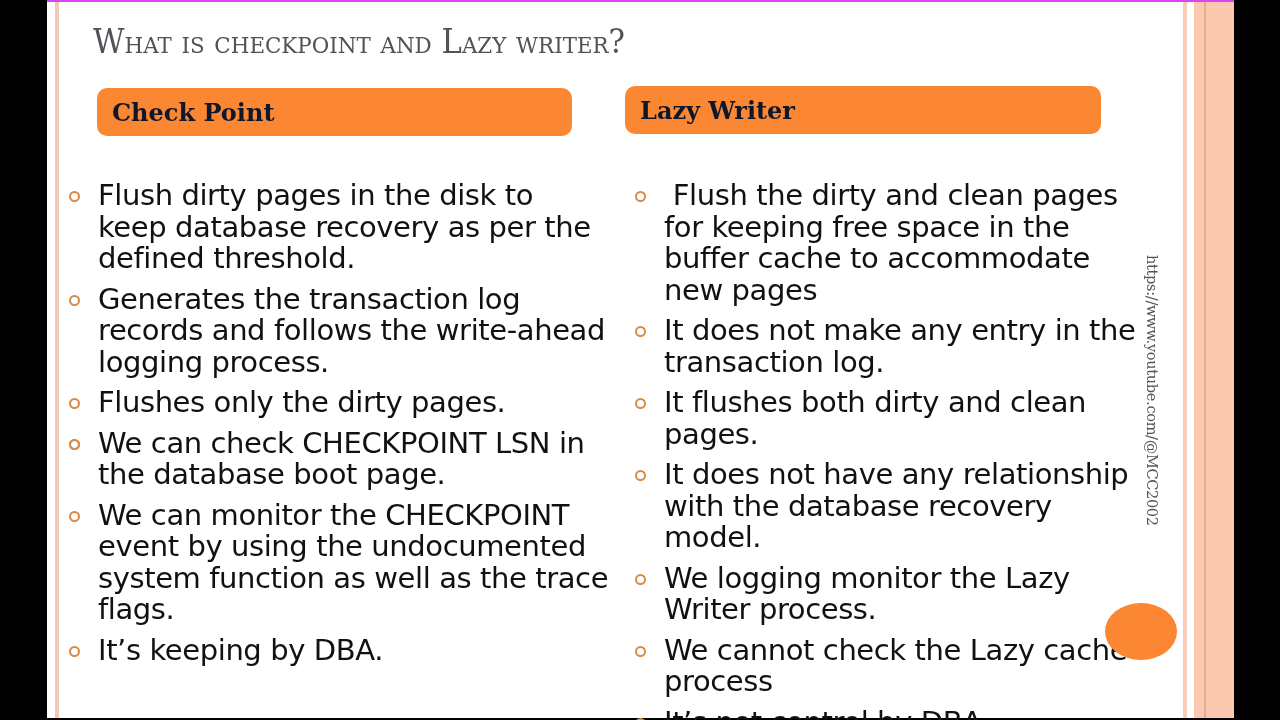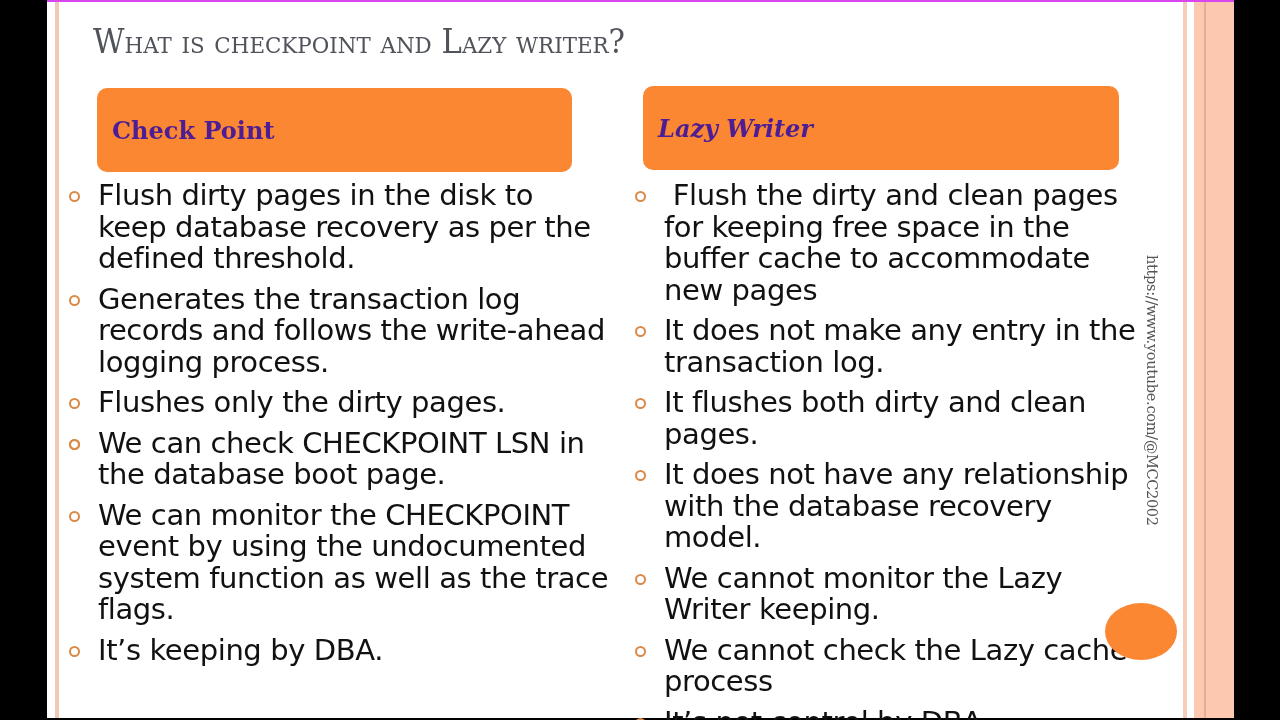--- a/index.html
+++ b/index.html
@@ -32,29 +32,29 @@
     }
     .title {
       position: absolute; left: 46px; top: 20px;
       font-family: "DejaVu Serif", serif;
       font-variant: small-caps;
       font-size: 33px; color: #50545a; letter-spacing: 0px;
       white-space: nowrap;
       transform: scaleX(0.93); transform-origin: left center;
     }
     .col-header {
-      position: absolute; height: 84px;
+      position: absolute; height: 48px;
       background: #fb8733; border-radius: 10px;
       box-sizing: border-box;
       font-family: "DejaVu Serif", serif; font-weight: bold;
-      font-size: 24px; color: #4c1d95;
+      font-size: 24px; color: #0f172a;
       display: flex; align-items: center; padding-left: 15px;
     }
     .col-header.cp { left: 50px; top: 86px; width: 475px; }
-    .col-header.lw { left: 596px; top: 84px; width: 476px; font-style: italic; }
+    .col-header.lw { left: 578px; top: 84px; width: 476px; }
     ul.bullets {
       position: absolute; margin: 0; padding: 0; list-style: none;
       font-family: "DejaVu Sans", sans-serif; font-size: 29px;
       color: #111; line-height: 31.5px;
     }
     ul.bullets.cp { left: 22px; top: 178px; width: 540px; }
     ul.bullets.lw { left: 588px; top: 178px; width: 520px; }
     ul.bullets li {
       position: relative; padding-left: 29px; margin-bottom: 9px;
       letter-spacing: -0.4px;
@@ -106,21 +106,21 @@
     <li><span class="bullet-dot"></span><span>We can check CHECKPOINT LSN in the database boot page.</span></li>
     <li><span class="bullet-dot"></span><span>We can monitor the CHECKPOINT event by using the undocumented system function as well as the trace flags.</span></li>
     <li><span class="bullet-dot"></span><span>It’s keeping by DBA.</span></li>
   </ul>
 
   <ul class="bullets lw">
     <li><span class="bullet-dot"></span><span style="white-space:pre-wrap"> Flush the dirty and clean pages for keeping free space in the buffer cache to accommodate new pages</span></li>
     <li><span class="bullet-dot"></span><span>It does not make any entry in the transaction log.</span></li>
     <li><span class="bullet-dot"></span><span>It flushes both dirty and clean pages.</span></li>
     <li><span class="bullet-dot"></span><span>It does not have any relationship with the database recovery model.</span></li>
-    <li><span class="bullet-dot"></span><span>We cannot monitor the Lazy Writer keeping.</span></li>
+    <li><span class="bullet-dot"></span><span>We logging monitor the Lazy Writer process.</span></li>
     <li><span class="bullet-dot"></span><span>We cannot check the Lazy cache process</span></li>
     <li><span class="bullet-dot"></span><span>It’s not control by DBA.</span></li>
   </ul>
 
   <div class="watermark">
     <span>https://www.youtube.com/@MCC2002</span>
   </div>
 
   <div class="orange-ellipse"></div>
 </div>

